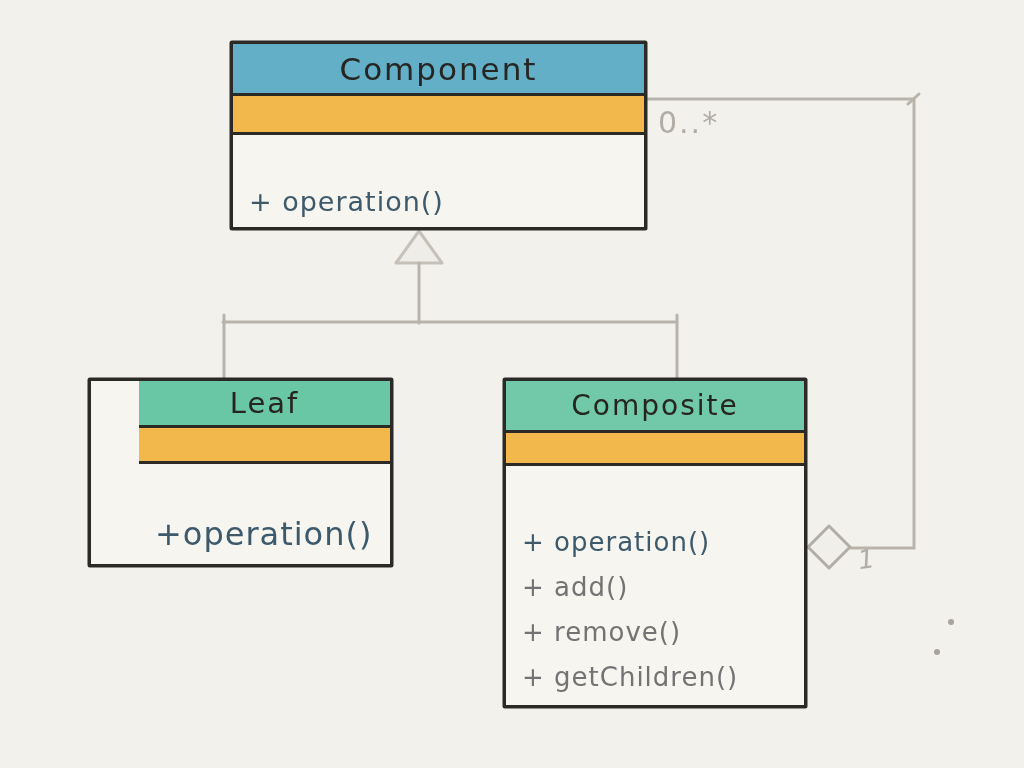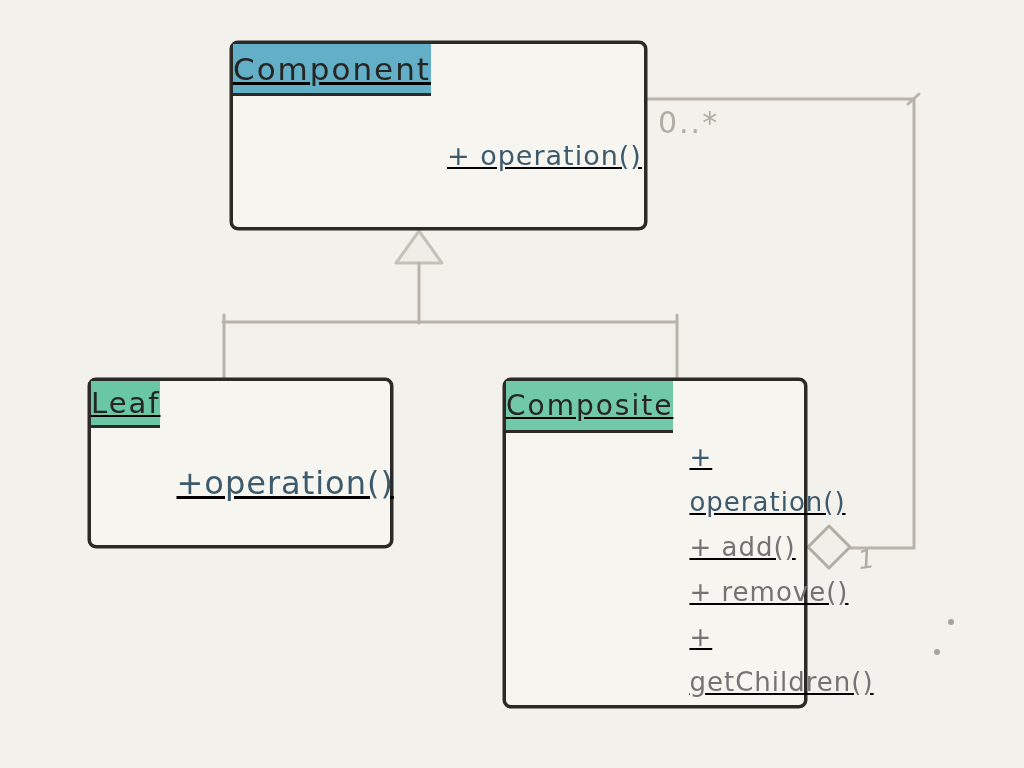--- a/index.html
+++ b/index.html
@@ -16,26 +16,25 @@
   }
   svg.connectors {
     position: absolute;
     left: 0; top: 0;
     width: 1024px; height: 768px;
   }
   .uml-class {
     position: absolute;
     box-sizing: border-box;
     border: 3px solid #2b2a26;
-    border-radius: 8px;
+    border-radius: 2px;
     background: #f6f5f0;
     display: flex;
-    flex-direction: row;
+    flex-direction: column;
     box-shadow: 0 0 0 0.5px #2b2a26;
-    text-decoration: underline;
   }
   .uml-header {
     box-sizing: border-box;
     border-bottom: 3px solid #2b2a26;
     display: flex;
     align-items: center;
     justify-content: center;
     color: #262521;
     letter-spacing: 2px;
   }
@@ -57,21 +56,21 @@
   .method { color: #737373; }
   .method.dark { color: #3d5a6c; }
 
   
   .box-component { left: 230px; top: 41px; width: 417px; height: 189px; }
   .box-component .uml-header { height: 52px; background: #63afc8; font-size: 31px; }
   .box-component .uml-attrs { height: 39px; }
   .box-component .method { font-size: 27px; }
 
   
-  .box-leaf { left: 88px; top: 378px; width: 305px; height: 170px; }
+  .box-leaf { left: 88px; top: 378px; width: 305px; height: 189px; padding-left: 48px; }
   .box-leaf .uml-header { height: 47px; background: #69c7a5; font-size: 29px; }
   .box-leaf .uml-attrs { height: 36px; }
   .box-leaf .method { font-size: 32px; }
 
   
   .box-composite { left: 503px; top: 378px; width: 304px; height: 330px; }
   .box-composite .uml-header { height: 52px; background: #72c9aa; font-size: 28px; }
   .box-composite .uml-attrs { height: 33px; }
   .box-composite .uml-methods { justify-content: flex-start; padding-top: 14px; }
   .box-composite .method { font-size: 26px; line-height: 45px; }

